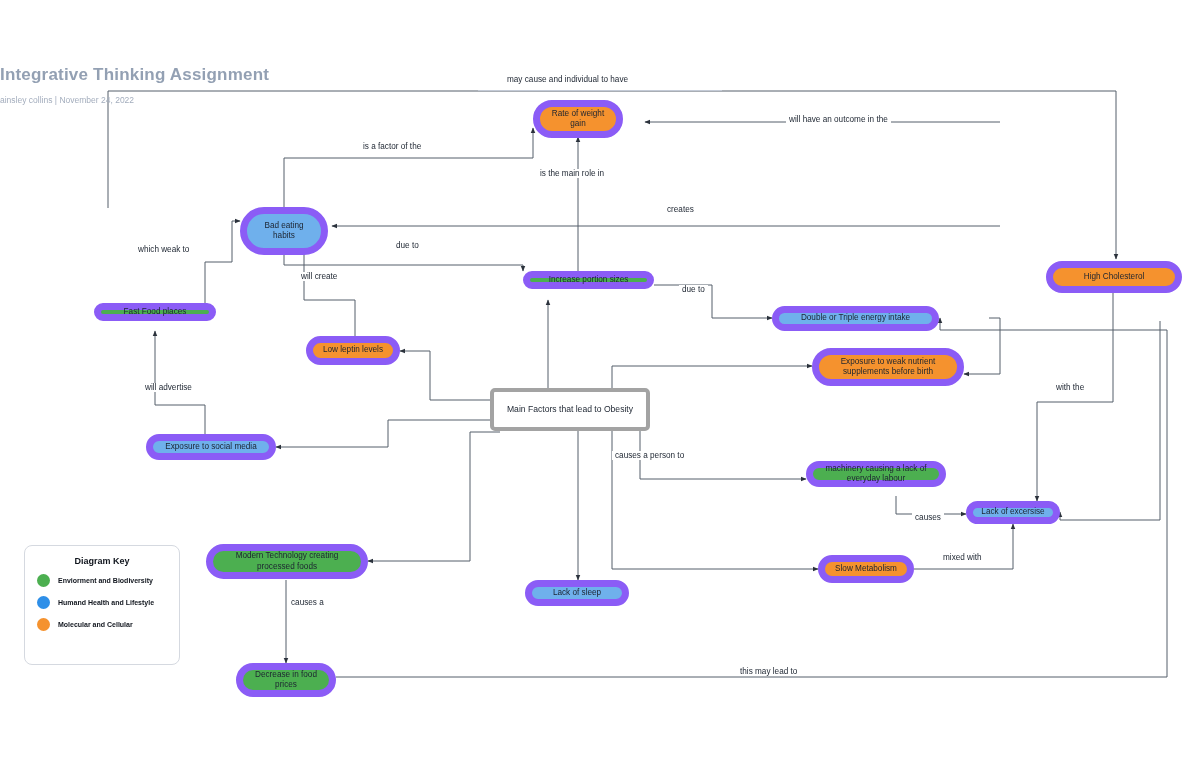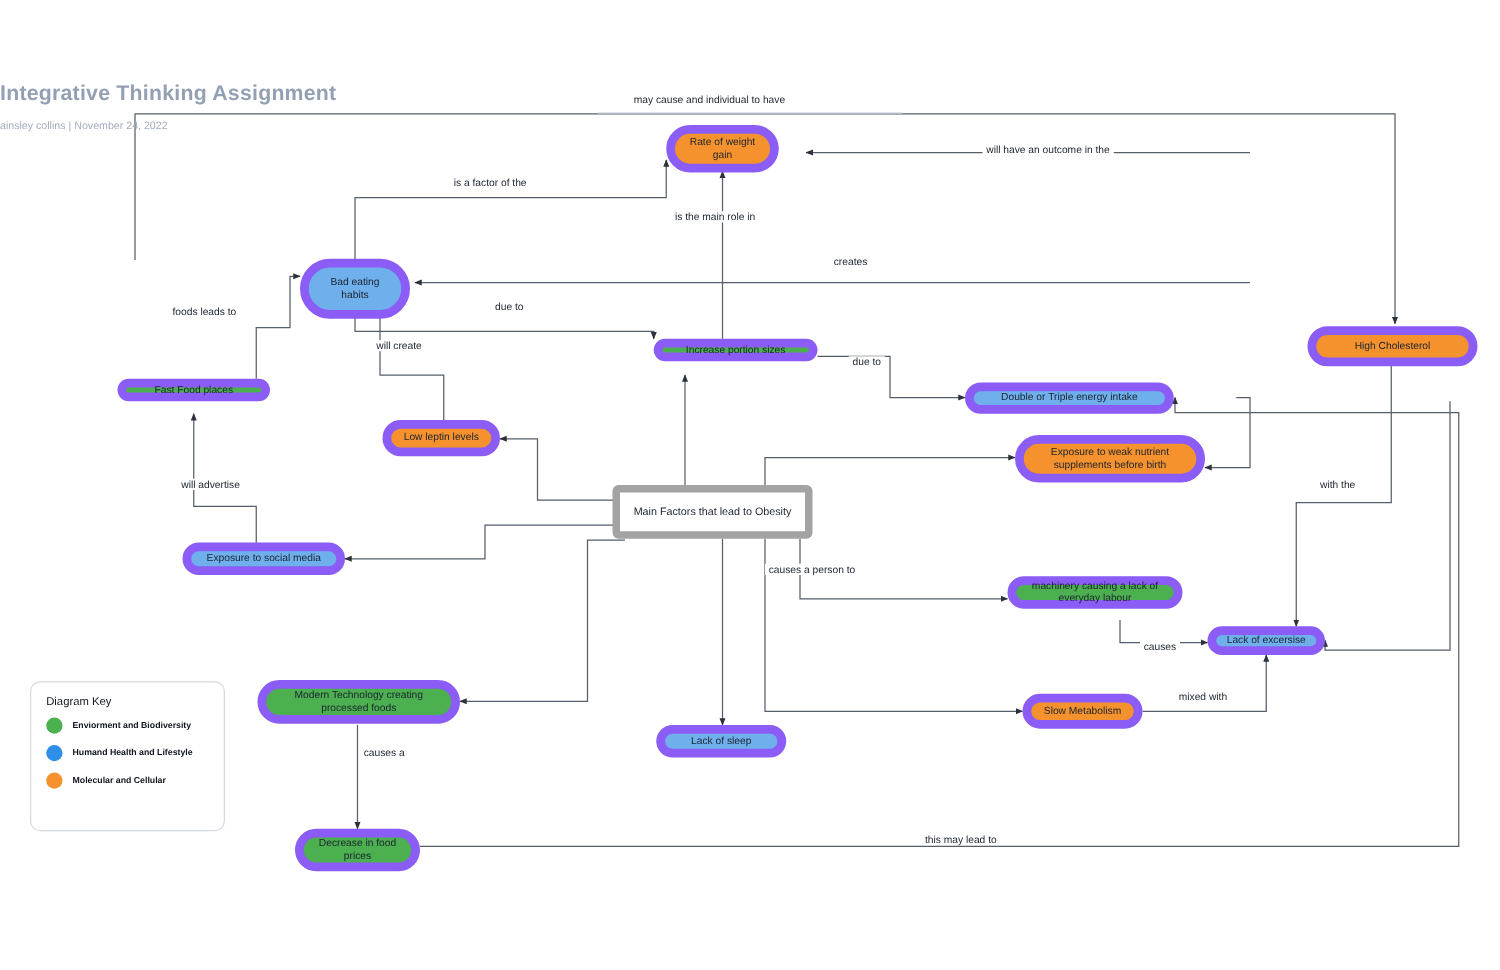--- a/index.html
+++ b/index.html
@@ -63,21 +63,21 @@
     border: 7px solid #8b5cf6;
     border-radius: 999px;
     z-index: 4;
   }
   .node.green  { background: #4caf50; }
   .node.blue   { background: #6fb0ec; }
   .node.orange { background: #f5922e; }
   .node.center {
     background: #ffffff;
     border-radius: 5px;
-    border: 6px solid #a3a3a3;
+    border: 4px solid #a3a3a3;
     font-size: 8.6px;
   }
   
   .elabel {
     position: absolute;
     font-size: 8.2px;
     color: #1c2430;
     white-space: nowrap;
     background: #ffffff;
     padding: 0 3px;
@@ -92,23 +92,23 @@
     height: 120px;
     background: #ffffff;
     border: 1px solid #d5d9e0;
     border-radius: 8px;
     box-sizing: border-box;
     padding: 10px 12px;
     z-index: 6;
   }
   .legend-title {
     font-size: 9px;
-    font-weight: normal;
+    font-weight: bold;
     color: #10151d;
-    text-align: left;
+    text-align: center;
     margin-bottom: 8px;
   }
   .legend-row {
     display: flex;
     align-items: center;
     margin-bottom: 9px;
   }
   .legend-dot {
     width: 13px;
     height: 13px;
@@ -199,21 +199,21 @@
       <span>|</span>
       <span>November 24, 2022</span>
     </div>
   </div>
 
   <div class="elabel" style="left:504px; top:75px;">may cause and individual to have</div>
   <div class="elabel" style="left:786px; top:115px;">will have an outcome in the</div>
   <div class="elabel" style="left:360px; top:142px;">is a factor of the</div>
   <div class="elabel" style="left:537px; top:169px;">is the main role in</div>
   <div class="elabel" style="left:664px; top:205px;">creates</div>
-  <div class="elabel" style="left:135px; top:245px;">foods leads to</div>
+  <div class="elabel" style="left:135px; top:245px;">which weak to</div>
   <div class="elabel" style="left:393px; top:241px;">due to</div>
   <div class="elabel" style="left:298px; top:272px;">will create</div>
   <div class="elabel" style="left:679px; top:285px;">due to</div>
   <div class="elabel" style="left:142px; top:383px;">will advertise</div>
   <div class="elabel" style="left:1053px;top:383px;text-align:right;">with the</div>
   <div class="elabel" style="left:612px; top:451px;">causes a person to</div>
   <div class="elabel" style="left:912px; top:513px;">causes</div>
   <div class="elabel" style="left:940px; top:553px;">mixed with</div>
   <div class="elabel" style="left:288px; top:598px;">causes a</div>
   <div class="elabel" style="left:737px; top:667px;">this may lead to</div>

